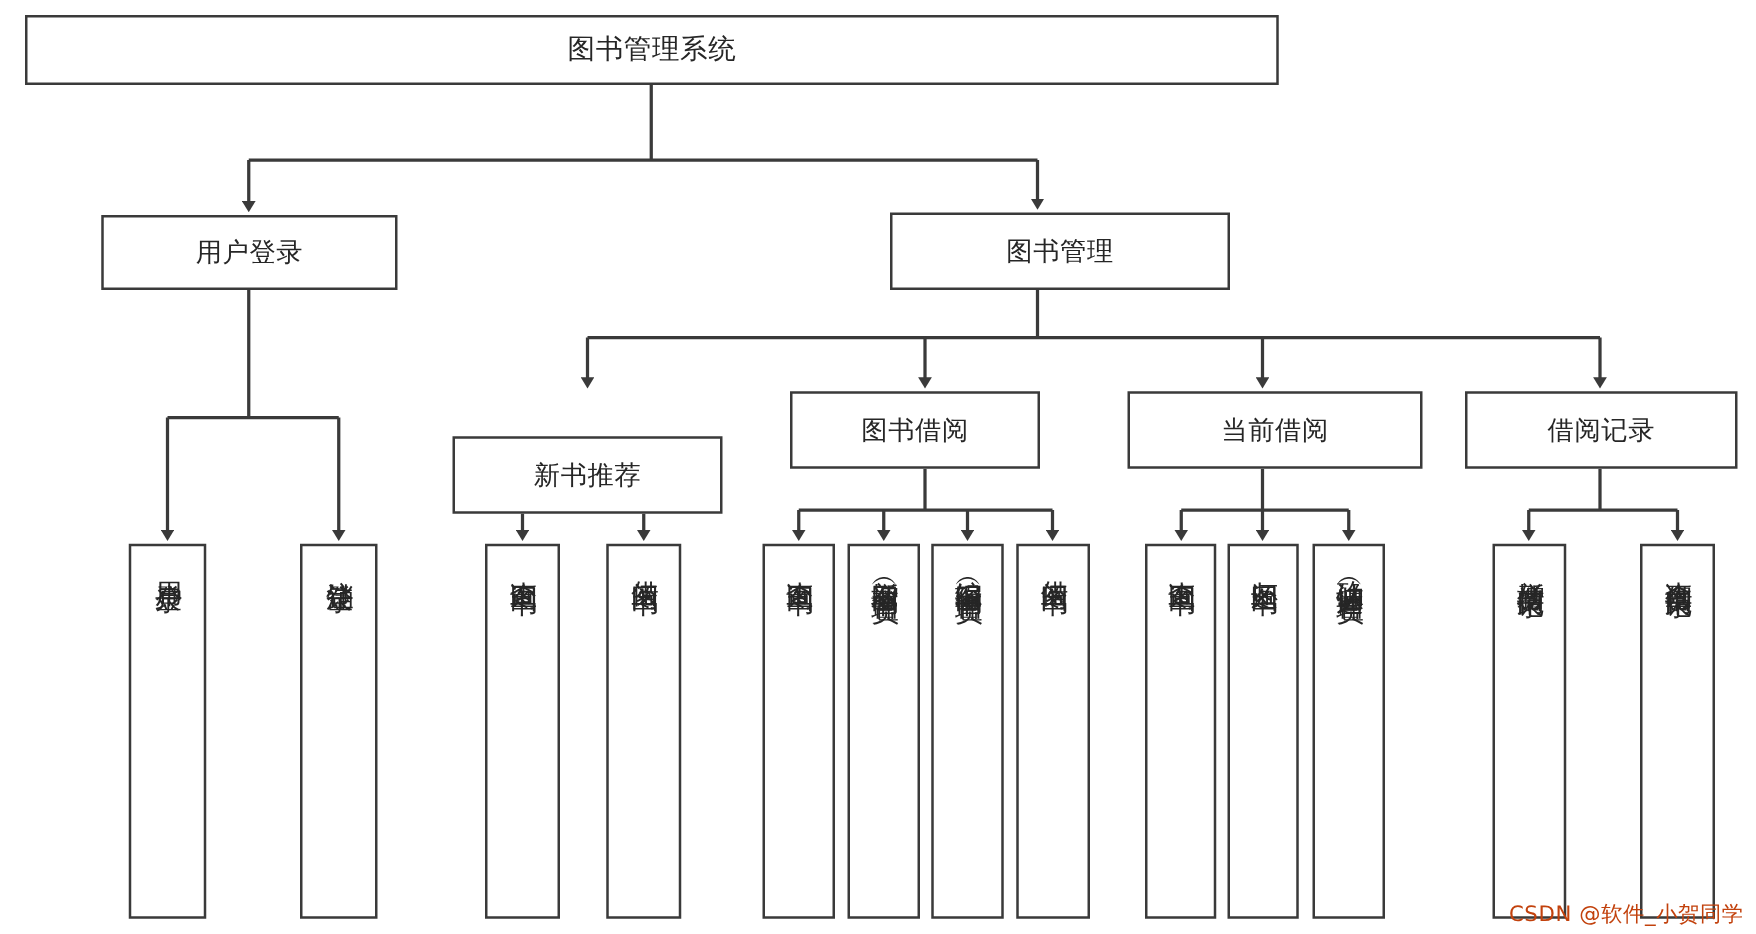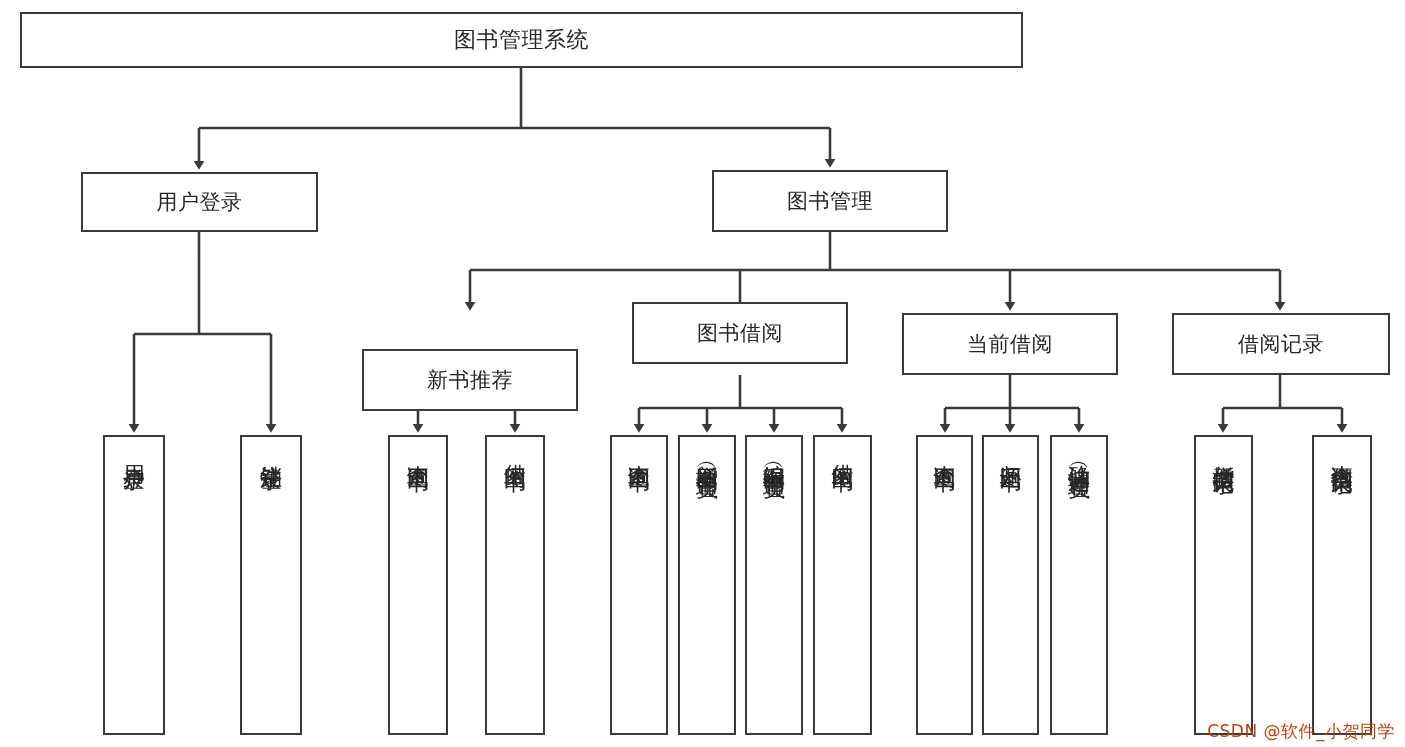--- a/index.html
+++ b/index.html
@@ -124,31 +124,31 @@
     </g>
   </svg>
 
   <div class="node horiz root" style="left:20px; top:12px; width:1003px; height:56px;">
     <span class="lbl">图书管理系统</span>
   </div>
 
   <div class="node horiz" style="left:81px; top:172px; width:237px; height:60px;">
     <span class="lbl">用户登录</span>
   </div>
-  <div class="node horiz" style="left:712px; top:170px; width:236px; height:62px;">
+  <div class="node horiz" style="left:712px; top:170px; width:272px; height:62px;">
     <span class="lbl">图书管理</span>
   </div>
 
   <div class="node horiz" style="left:362px; top:313px; width:216px; height:62px;margin-top:36px;">
     <span class="lbl">新书推荐</span>
   </div>
-  <div class="node horiz" style="left:632px; top:302px; width:216px; height:62px;">
+  <div class="node horiz" style="left:632px; top:313px; width:200px; height:62px;">
     <span class="lbl">图书借阅</span>
   </div>
-  <div class="node horiz" style="left:902px; top:313px; width:216px; height:62px;">
+  <div class="node horiz" style="left:902px; top:313px; width:236px; height:62px;">
     <span class="lbl">当前借阅</span>
   </div>
   <div class="node horiz" style="left:1172px; top:313px; width:218px; height:62px;">
     <span class="lbl">借阅记录</span>
   </div>
 
   <div class="node vert" style="left:103px; top:435px; width:62px; height:300px;">
     <span class="lbl">用户登录</span>
   </div>
   <div class="node vert" style="left:240px; top:435px; width:62px; height:300px;">

